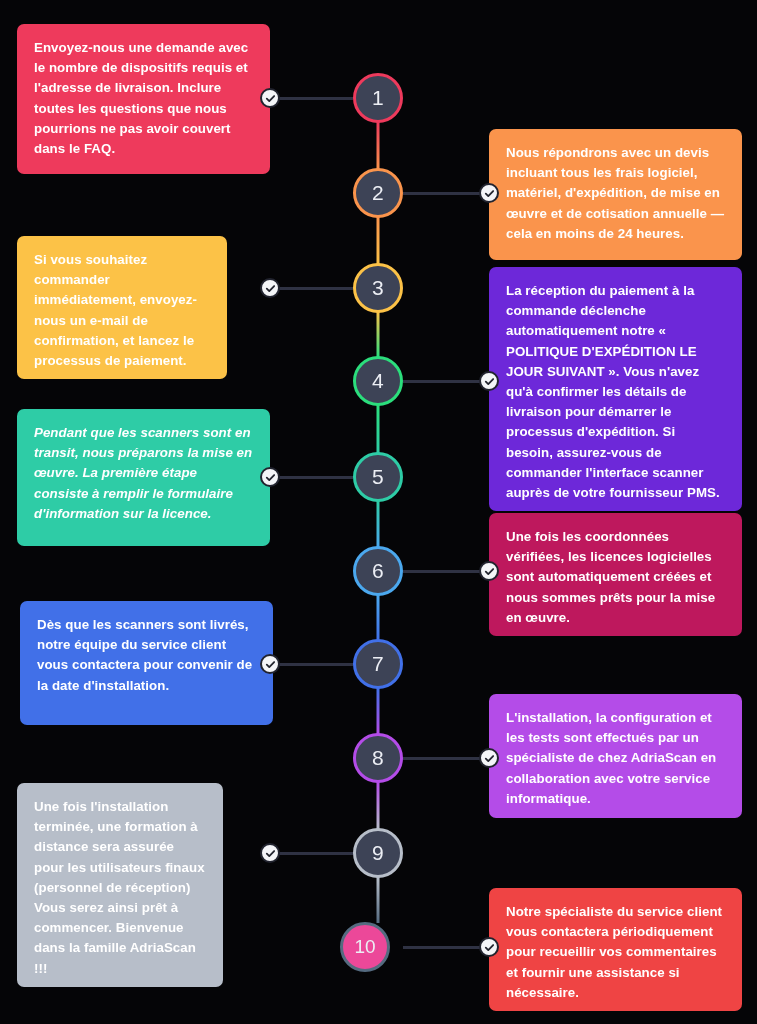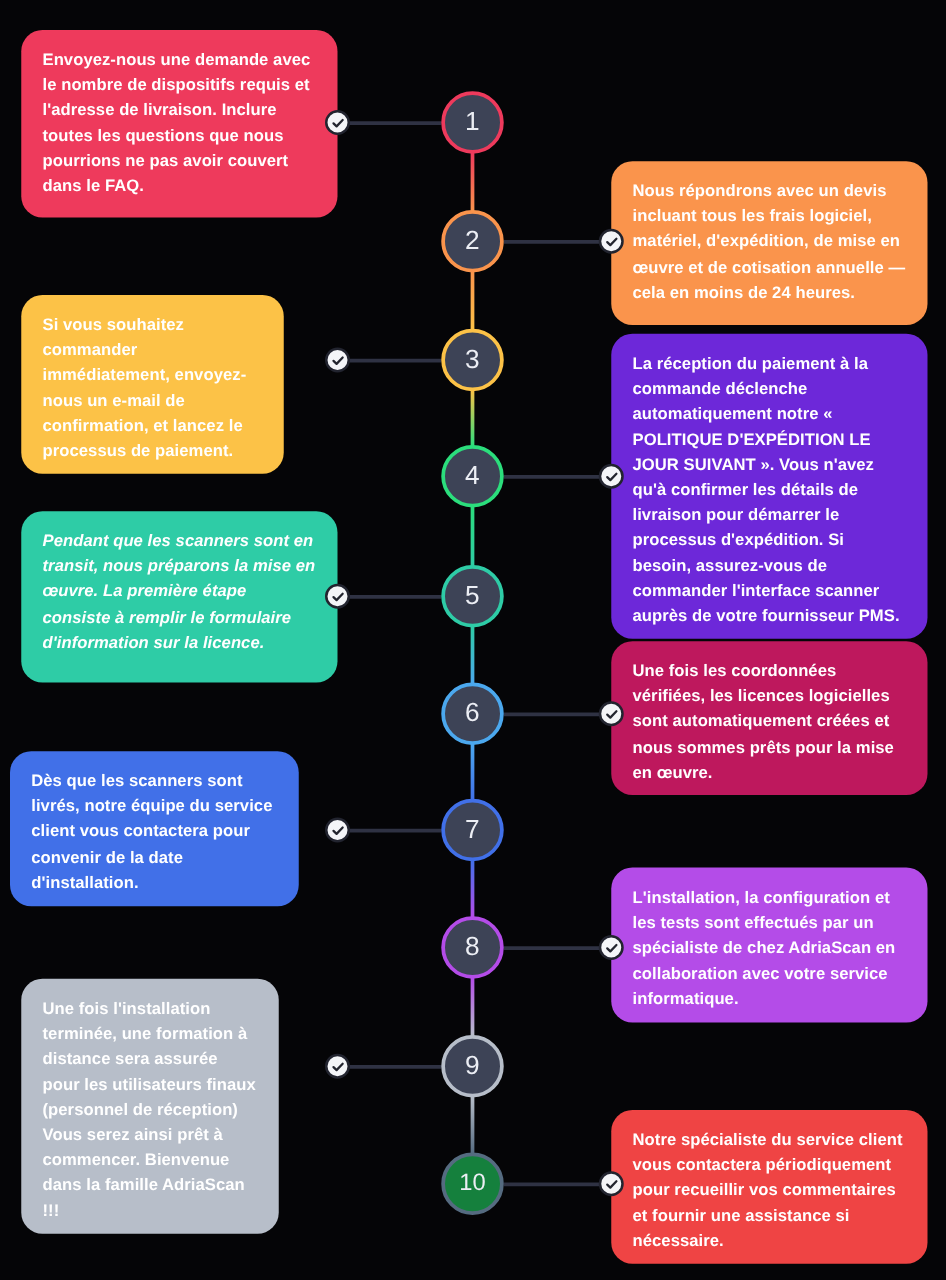--- a/index.html
+++ b/index.html
@@ -48,21 +48,21 @@
     font-weight: 400;
     letter-spacing: 0.4px;
     z-index: 6;
     font-family: "Liberation Sans", sans-serif;
   }
   .node.wide { font-size: 19px; letter-spacing: 0px; }
 
   
   .card {
     position: absolute;
-    border-radius: 17px;
+    border-radius: 7px;
     padding: 14px 17px 8px 17px;
     color: #ffffff;
     font-size: 13.3px;
     line-height: 1.52;
     font-weight: 600;
     letter-spacing: 0.05px;
     z-index: 4;
     font-family: "Liberation Sans", sans-serif;
   }
   .card p { margin: 0; }
@@ -172,21 +172,21 @@
       </div>
       <div class="card" style="left: 489px; top: 267px; width: 253px; min-height: 226px; background: #6d28d9;">
         <p>La réception du paiement à la commande déclenche automatiquement notre « POLITIQUE D'EXPÉDITION LE JOUR SUIVANT ».  Vous n'avez qu'à confirmer les détails de livraison pour démarrer le processus d'expédition. Si besoin, assurez-vous de commander l'interface scanner auprès de votre fournisseur PMS.</p>
       </div>
       <div class="card" style="left: 17px; top: 409px; width: 253px; min-height: 137px; background: rgb(46, 204, 166); font-style: italic;">
         <p>Pendant que les scanners sont en transit, nous préparons la mise en œuvre. La première étape consiste à remplir le formulaire d'information sur la licence.</p>
       </div>
       <div class="card" style="left: 489px; top: 513px; width: 253px; min-height: 117px; background: #be185d;">
         <p>Une fois les coordonnées vérifiées, les licences logicielles sont automatiquement créées et nous sommes prêts pour la mise en œuvre.</p>
       </div>
-      <div class="card" style="left: 8px; top: 601px; width: 231px; min-height: 124px; background: rgb(65, 112, 232);">
+      <div class="card" style="left: 20px; top: 601px; width: 253px; min-height: 124px; background: rgb(65, 112, 232);">
         <p>Dès que les scanners sont livrés, notre équipe du service client vous contactera pour convenir de la date d'installation.</p>
       </div>
       <div class="card" style="left: 489px; top: 694px; width: 253px; min-height: 124px; background: rgb(180, 76, 232);">
         <p>L'installation, la configuration et les tests sont effectués par un spécialiste de chez AdriaScan en collaboration avec votre service informatique.</p>
       </div>
       <div class="card" style="left: 17px; top: 783px; width: 206px; min-height: 137px; background: rgb(183, 190, 201);">
         <p>Une fois l'installation terminée, une formation à distance sera assurée pour les utilisateurs finaux (personnel de réception) Vous serez ainsi prêt à commencer. Bienvenue dans la famille AdriaScan !!!</p>
       </div>
       <div class="card" style="left: 489px; top: 888px; width: 253px; min-height: 117px; background: #ef4444;">
         <p>Notre spécialiste du service client vous contactera périodiquement pour recueillir vos commentaires et fournir une assistance si nécessaire.</p>
@@ -214,21 +214,21 @@
       </div>
       <div class="node" style="left: 353px; top: 639px; border-color: rgb(65, 112, 232); background: rgb(61, 67, 86);">
         <span>7</span>
       </div>
       <div class="node" style="left: 353px; top: 733px; border-color: rgb(180, 76, 232); background: rgb(61, 67, 86);">
         <span>8</span>
       </div>
       <div class="node" style="left: 353px; top: 828px; border-color: rgb(183, 190, 201); background: rgb(61, 67, 86);">
         <span>9</span>
       </div>
-      <div class="node wide" style="left: 353px; top: 922px; border-color: rgb(85, 107, 128); background: #15803d; text-align: center;">
+      <div class="node wide" style="left: 340px; top: 922px; border-color: rgb(85, 107, 128); background: #ec4899; text-align: center;">
         <span>10</span>
       </div>
     </div>
 
   <div id="badges-layer">
       <div class="check-badge" style="left: 260px; top: 88px; background: rgb(244, 245, 248);">
         <svg viewBox="0 0 16 16" aria-hidden="true">
           <path d="M2.6 8.3 L6.2 11.8 L13.3 4.4" fill="none" stroke="#23252f" stroke-width="2.6" stroke-linecap="round" stroke-linejoin="round"></path>
         </svg>
       </div>

